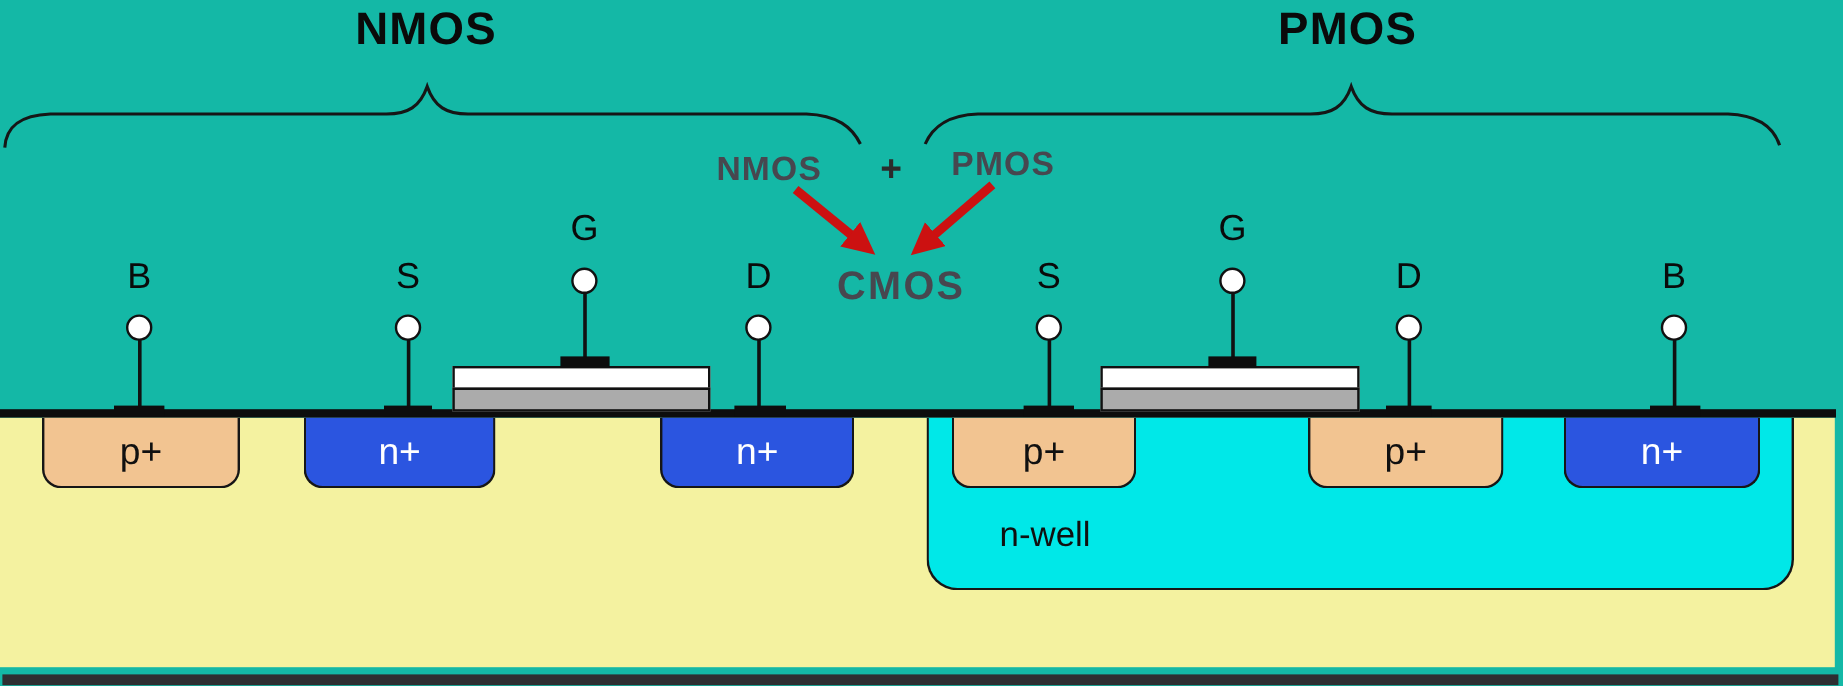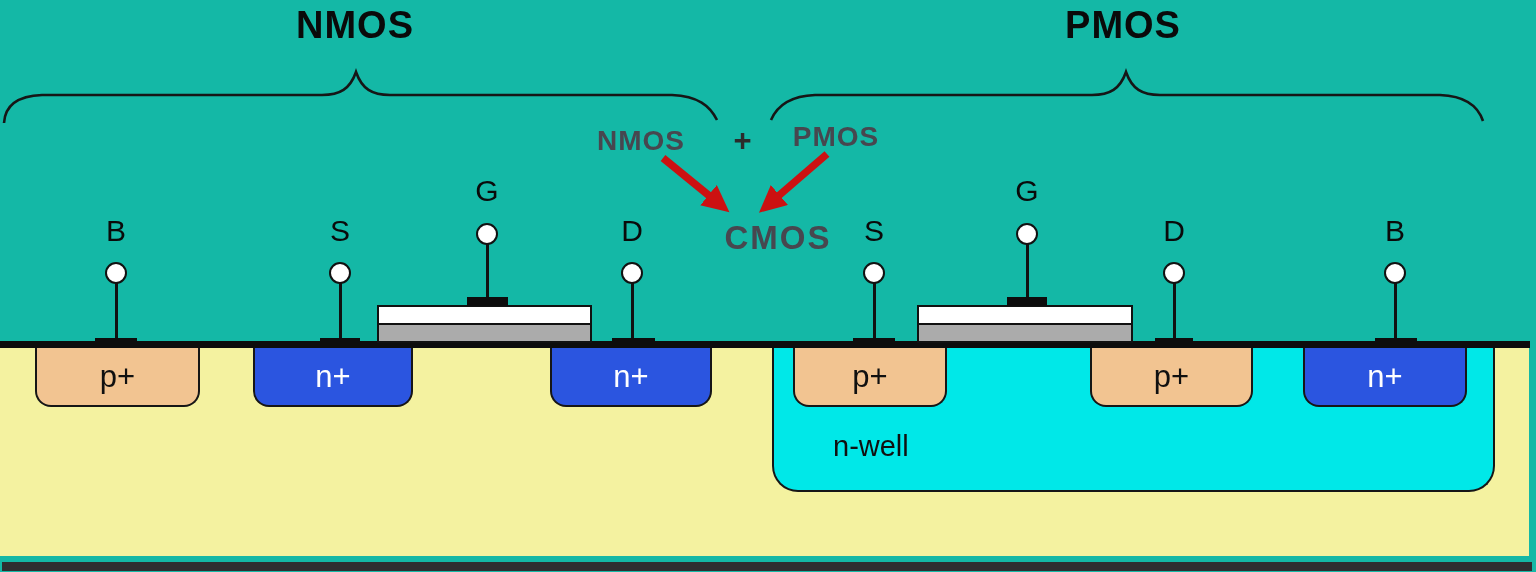--- a/index.html
+++ b/index.html
@@ -11,21 +11,21 @@
   
   .sec-title{position:absolute;top:4px;width:260px;text-align:center;
     font-size:38px;font-weight:bold;color:#0a0a0a;letter-spacing:1px;}
   #t-nmos{left:225px;}
   #t-pmos{left:993px;}
   
   .eq{position:absolute;font-weight:bold;color:#47474f;font-size:28px;letter-spacing:1px;}
   #eq-nmos{left:586px;top:125px;width:110px;text-align:center;}
   #eq-plus{left:724px;top:123px;width:38px;text-align:center;color:#2b2b2b;font-size:31px;}
   #eq-pmos{left:780px;top:121px;width:112px;text-align:center;}
-  #eq-cmos{left:711px;top:219px;width:134px;text-align:center;
+  #eq-cmos{left:684px;top:219px;width:134px;text-align:center;
     font-weight:bold;color:#47474f;font-size:33px;letter-spacing:2px;}
   
   #substrate{left:0;top:348px;width:1529px;height:208px;background:#f4f2a0;z-index:1;}
   #bottom-bar{left:2px;top:562px;width:1530px;height:9px;background:#2e2e31;z-index:1;}
   #nwell{left:772px;top:348px;width:723px;height:144px;background:#00e8e8;
     border:2px solid #161616;border-top:none;border-radius:0 0 26px 26px;
     box-sizing:border-box;z-index:2;}
   #surface-line{left:0;top:341px;width:1530px;height:7px;background:#0d0d0d;z-index:4;}
   
   .region{position:absolute;top:348px;height:59px;border:2px solid #161616;border-top:none;

